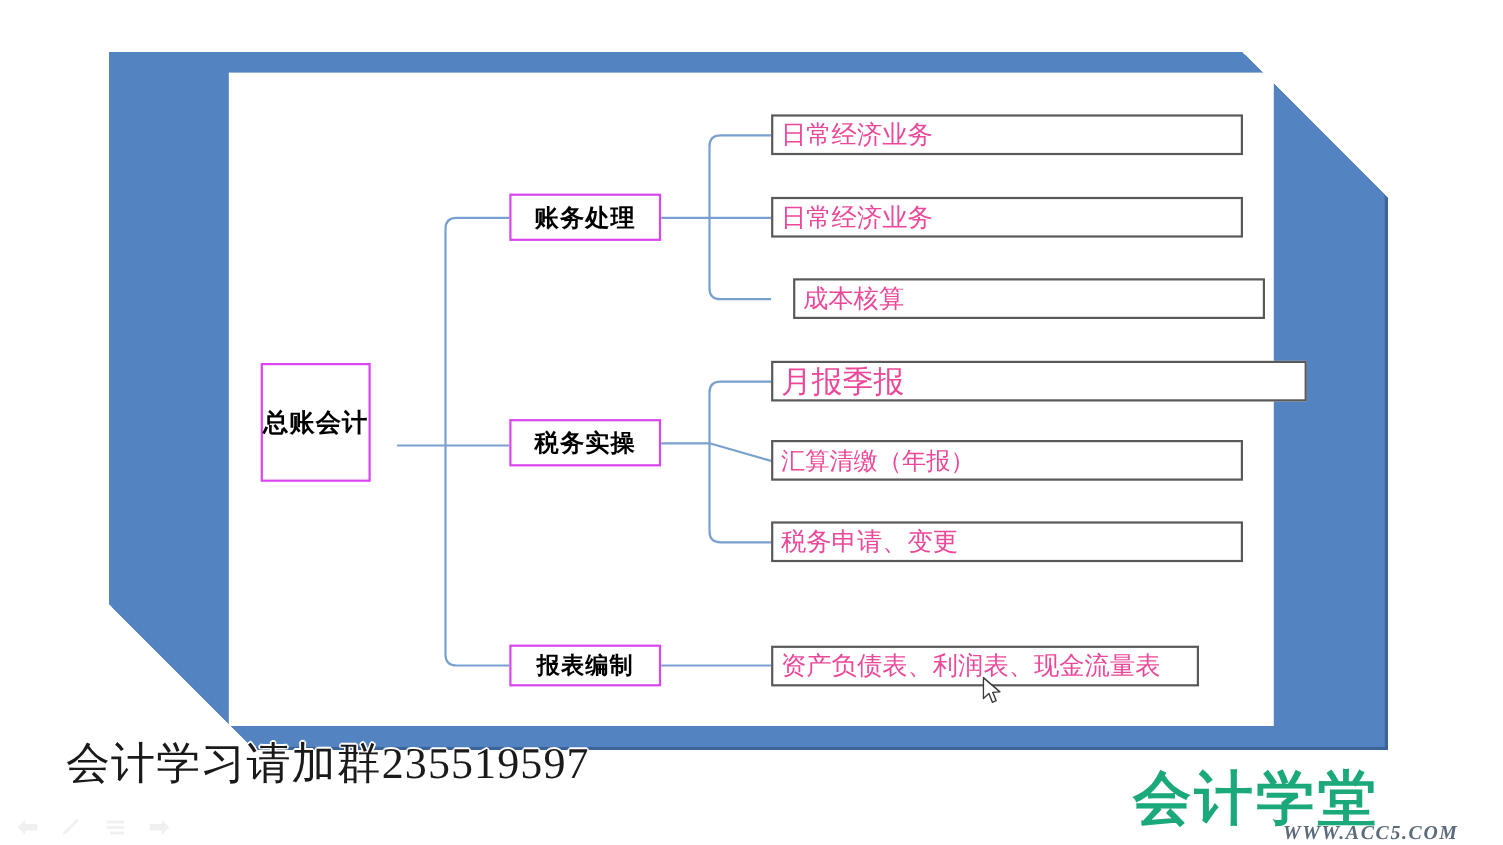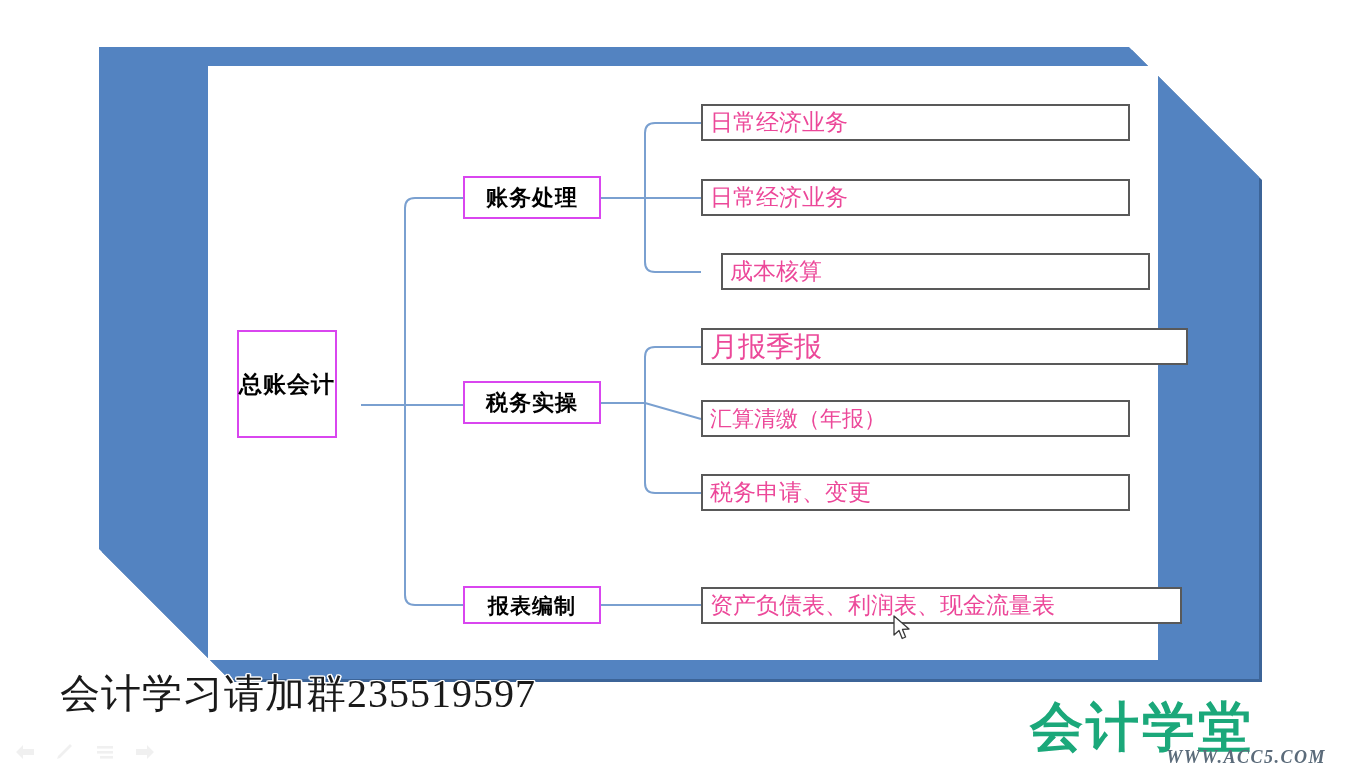--- a/index.html
+++ b/index.html
@@ -94,21 +94,21 @@
   #node-branch-2 { left: 463px; top: 381px; width: 138px; height: 43px; font-size: 22px; }
   #node-branch-3 { left: 463px; top: 586px; width: 138px; height: 38px; font-size: 21px; }
 
   
   #leaf-1-1 { left: 701px; top: 104px; width: 429px; height: 37px; font-size: 23px; }
   #leaf-1-2 { left: 701px; top: 179px; width: 429px; height: 37px; font-size: 23px; }
   #leaf-1-3 { left: 701px; top: 253px; width: 429px; height: 37px; font-size: 23px; margin-left: 20px; }
   #leaf-2-1 { left: 701px; top: 328px; width: 487px; height: 37px; font-size: 28px; }
   #leaf-2-2 { left: 701px; top: 400px; width: 429px; height: 37px; font-size: 22px; }
   #leaf-2-3 { left: 701px; top: 474px; width: 429px; height: 37px; font-size: 23px; }
-  #leaf-3-1 { left: 701px; top: 587px; width: 481px; height: 37px; font-size: 23px; }
+  #leaf-3-1 { left: 701px; top: 587px; width: 389px; height: 37px; font-size: 23px; }
 
   
   #watermark {
     position: absolute;
     left: 60px;
     top: 666px;
     font-family: "Liberation Serif", "DejaVu Serif", serif;
     font-size: 40px;
     color: #1A1A1A;
     white-space: nowrap;

